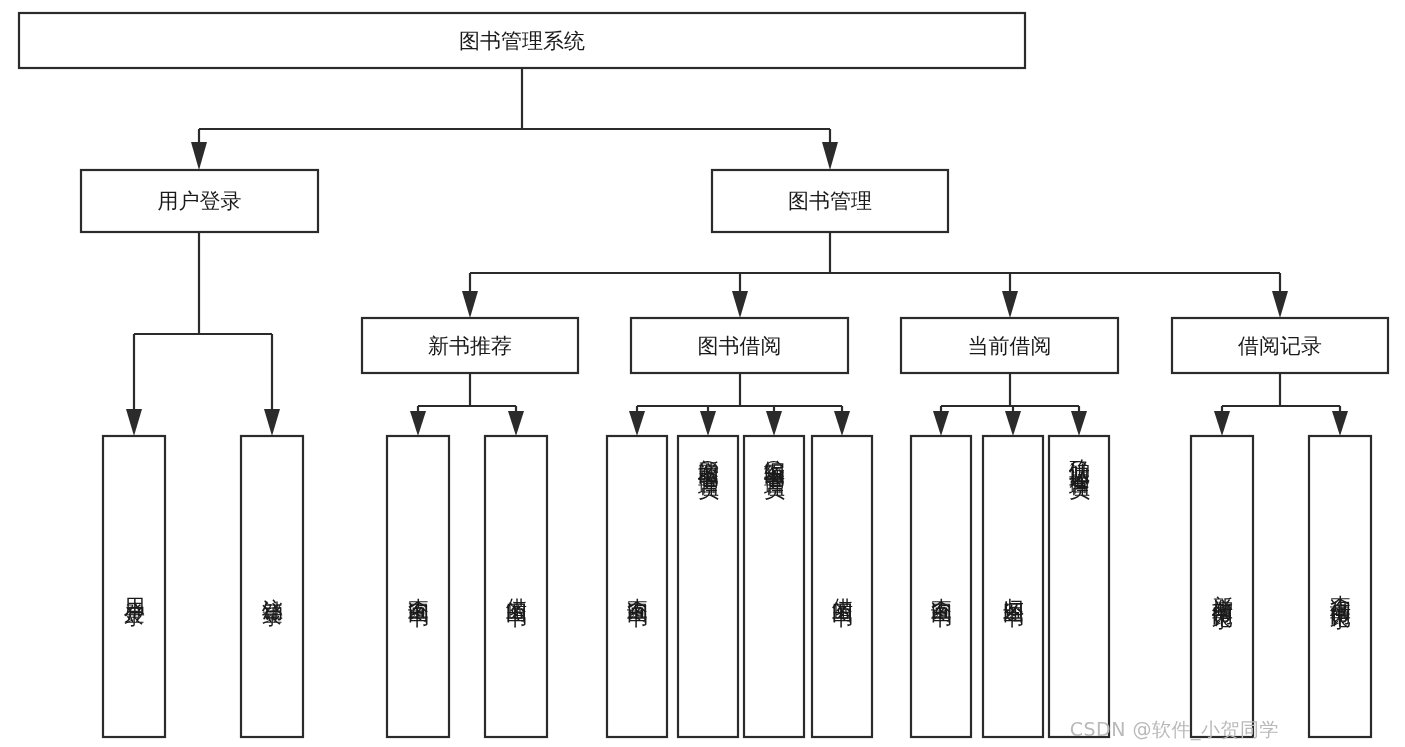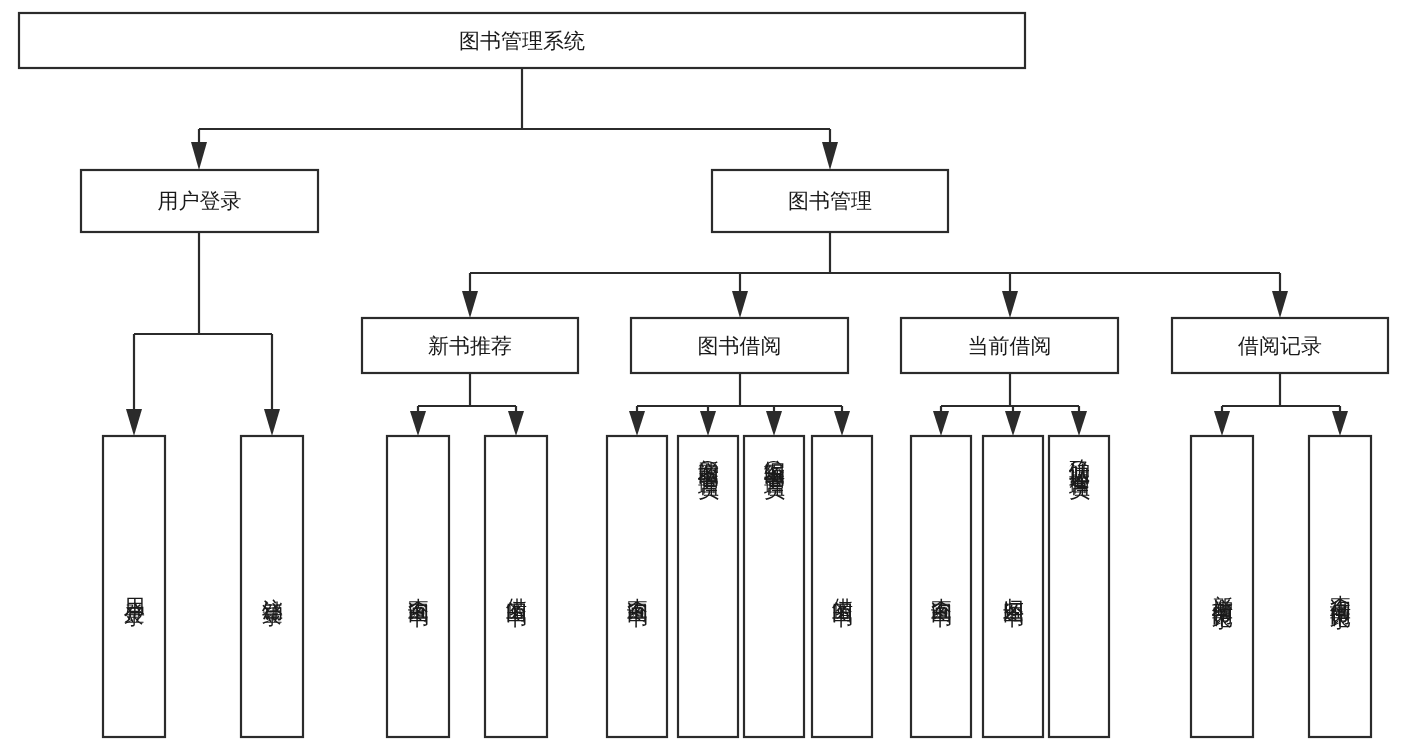--- a/index.html
+++ b/index.html
@@ -247,14 +247,15 @@
   <div class="leaf-label-wrap" style="left:1049px; top:436px; width:60px; height:301px; align-items:flex-start;">
     <span class="leaf-label" style="margin-top:6px;">确认归还（管理员）</span>
   </div>
   <div class="leaf-label-wrap" style="left:1191px; top:436px; width:62px; height:301px;">
     <span class="leaf-label">新增借阅记录</span>
   </div>
   <div class="leaf-label-wrap" style="left:1309px; top:436px; width:62px; height:301px;">
     <span class="leaf-label">查询借阅记录</span>
   </div>
 
+  <div class="watermark">CSDN @软件_小贺同学</div>
 
 </div>
 
 </body></html>

